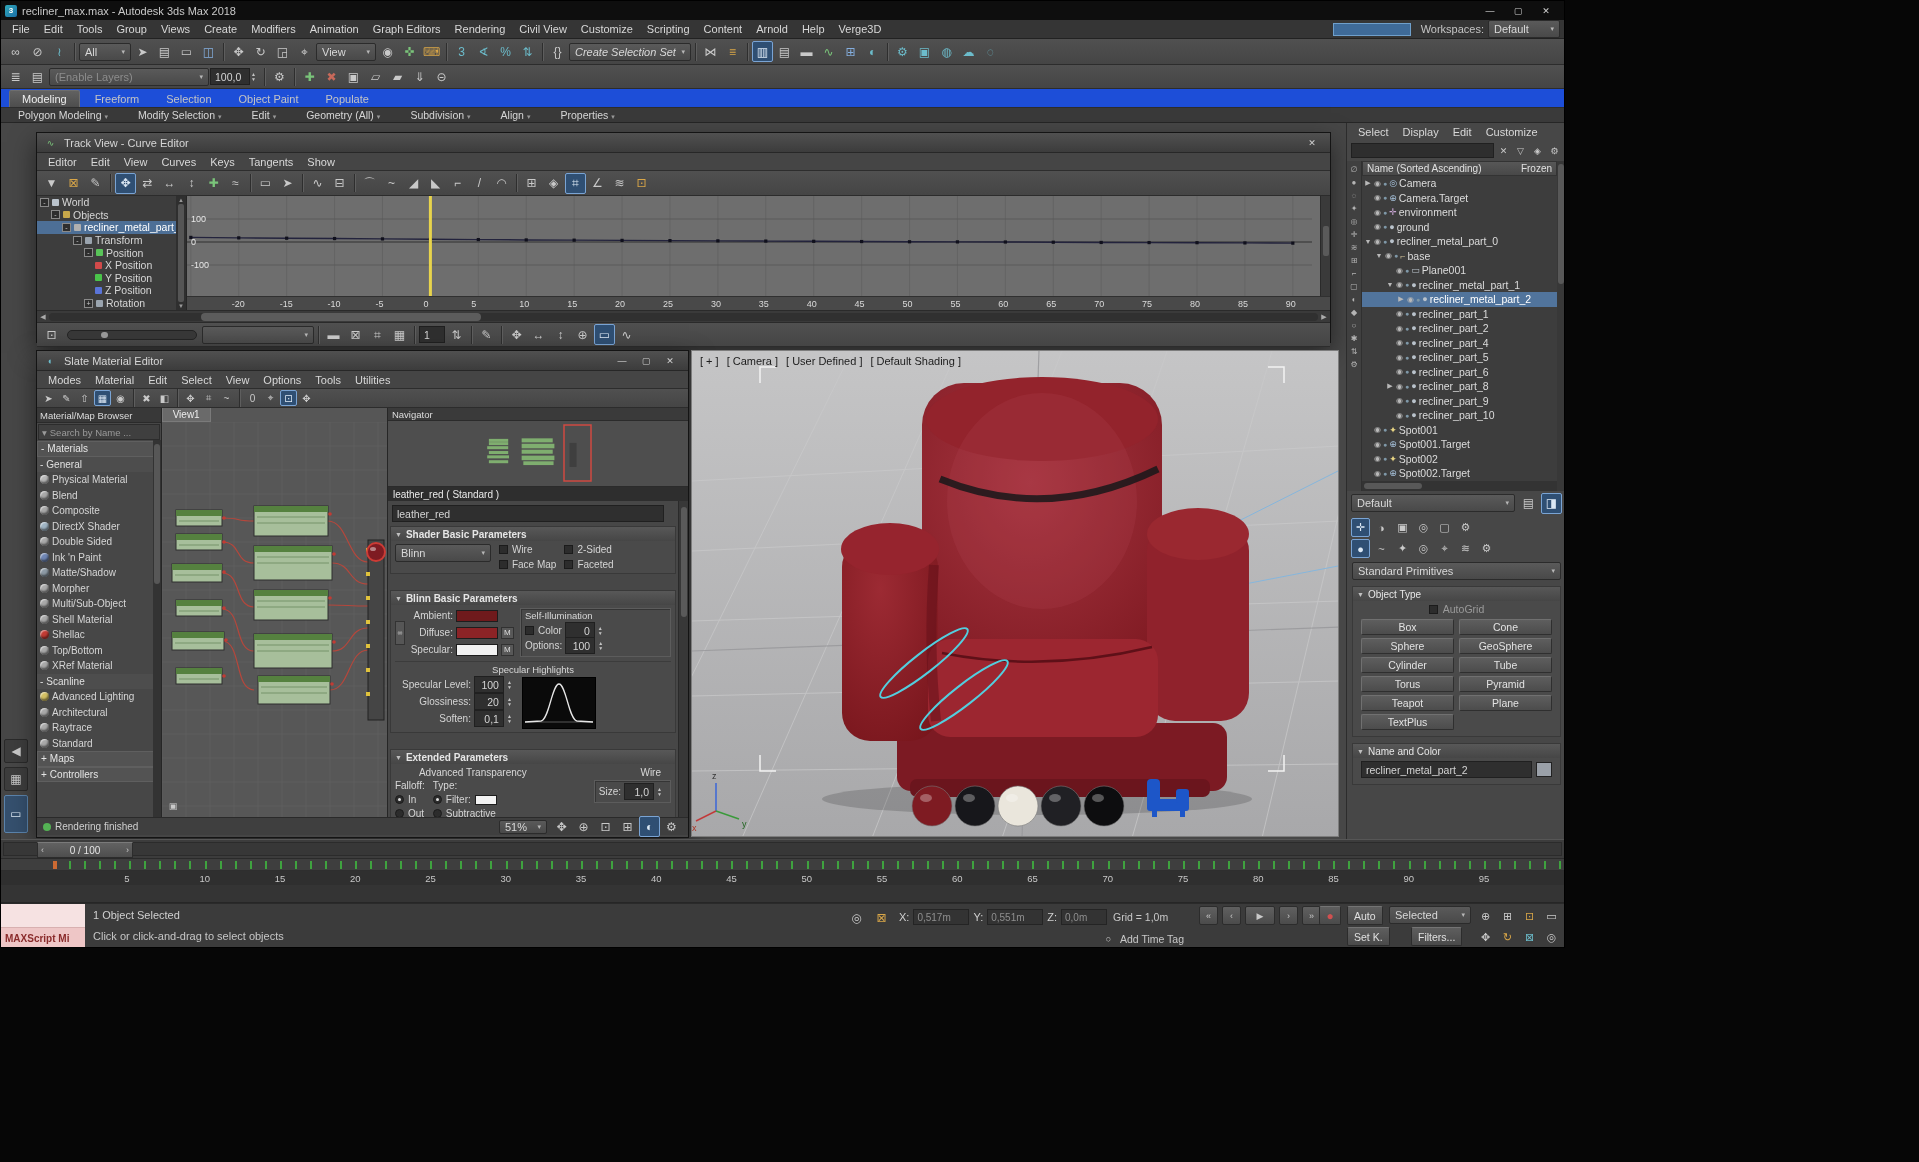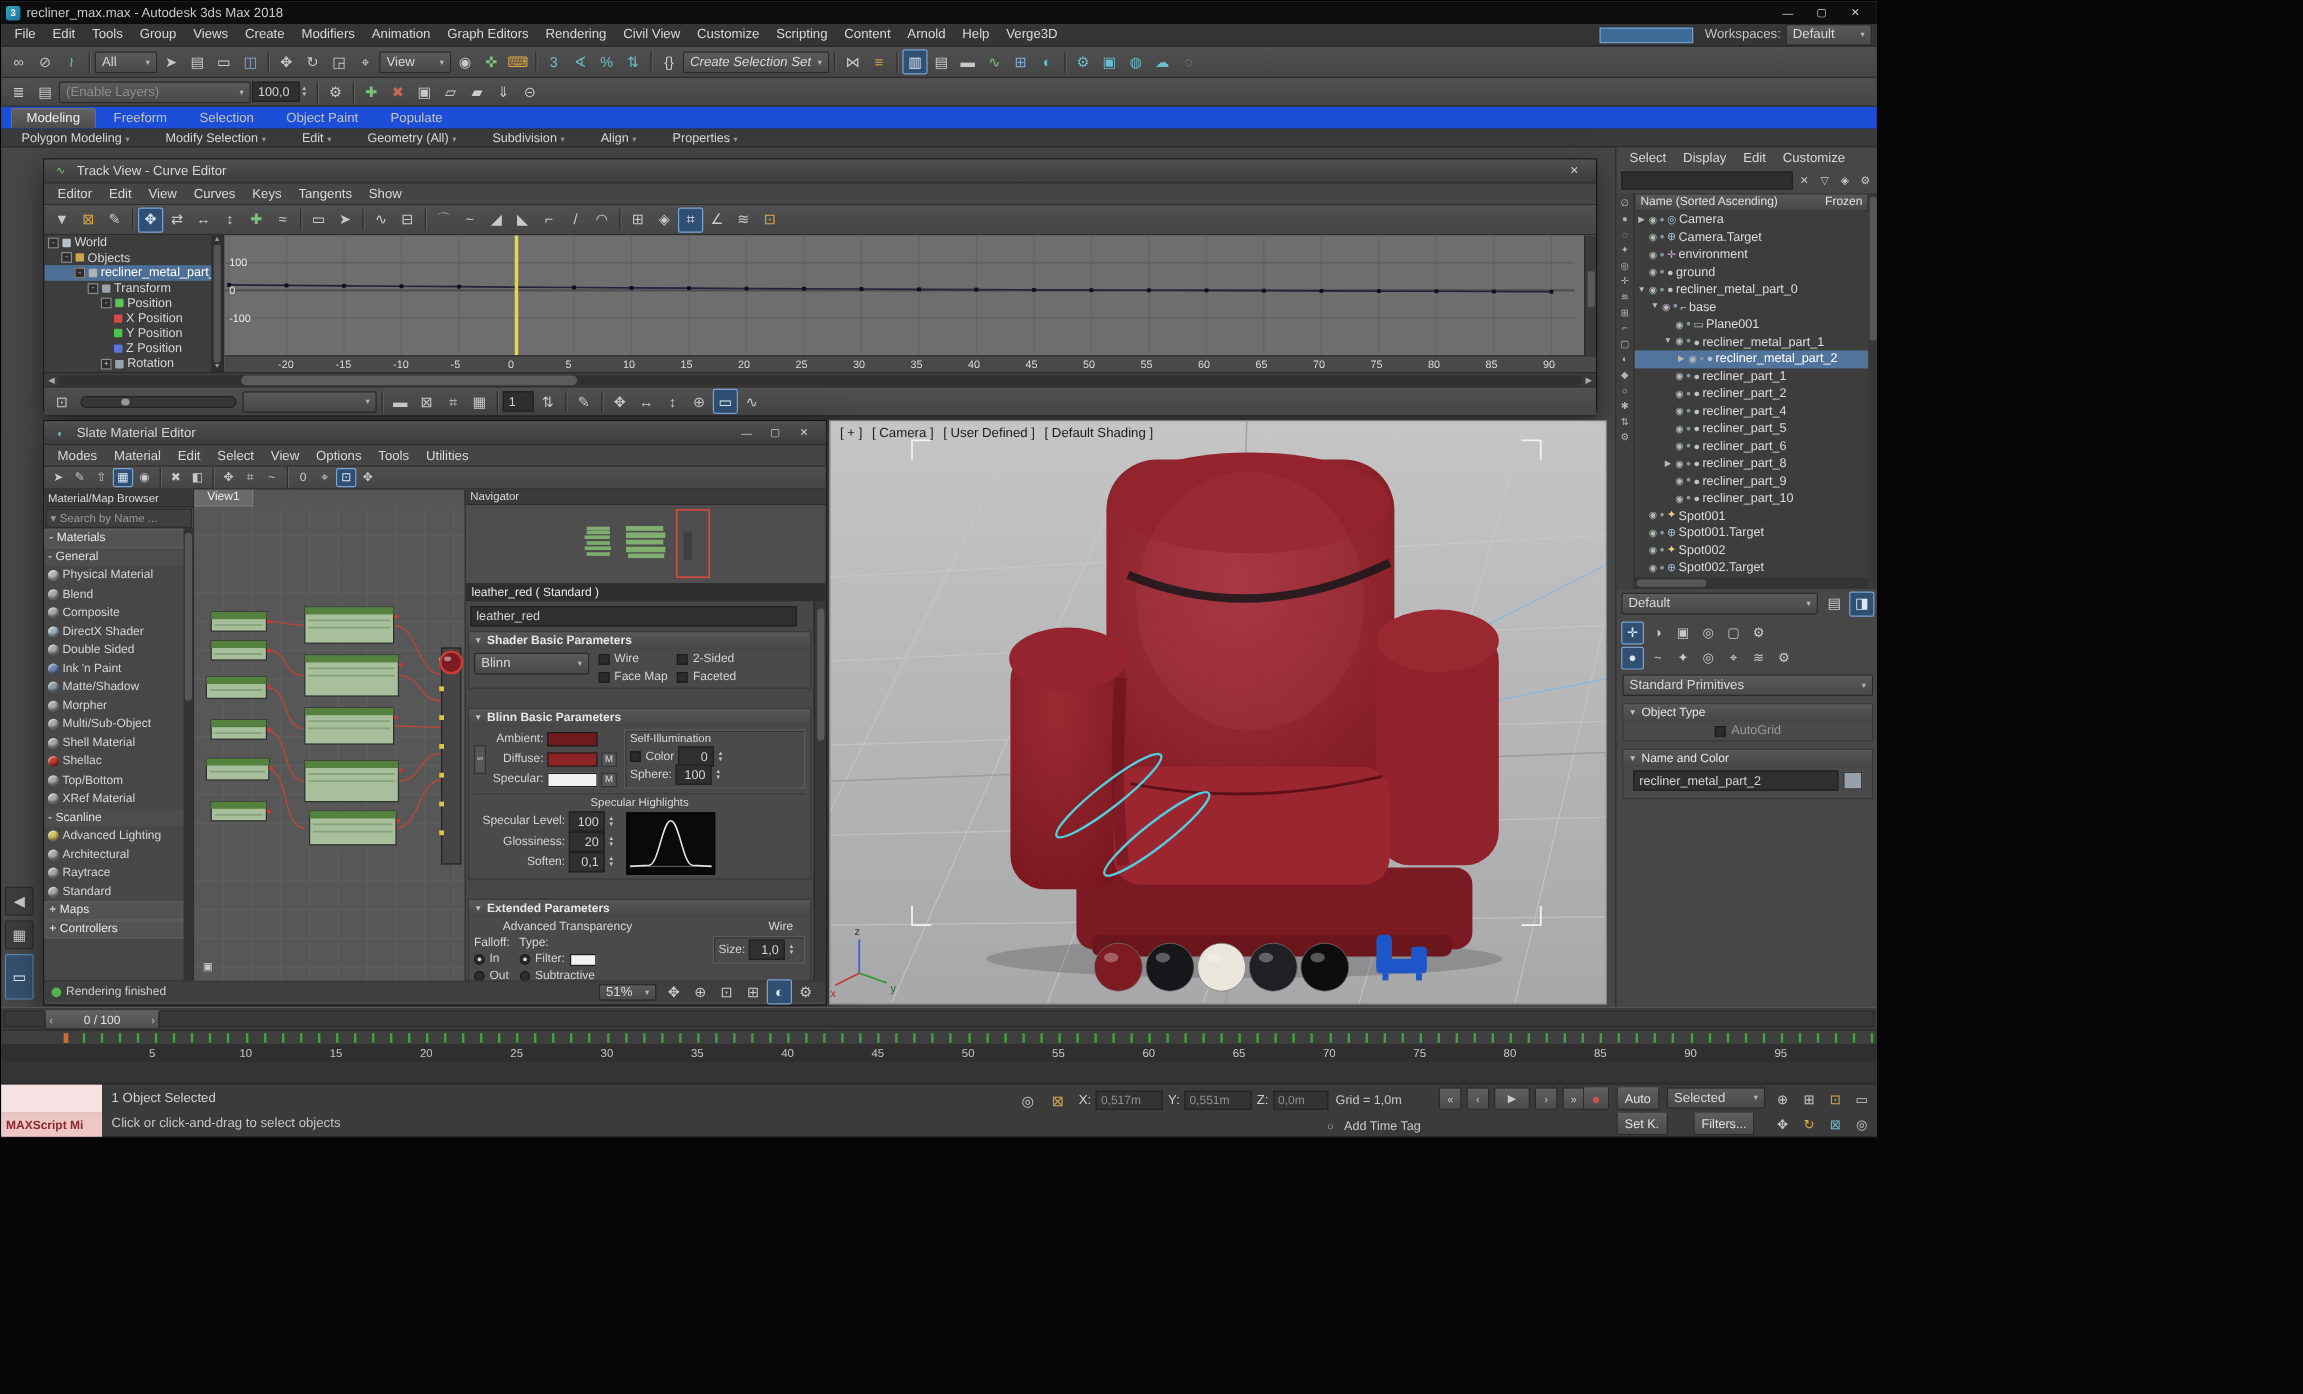--- a/index.html
+++ b/index.html
@@ -900,21 +900,21 @@
                       <div class="si-t">Self-Illumination</div>
                       <div class="sirow">
                         <label class="cbrow">
                               <span class="cb"></span>
                               <span>Color</span>
                             </label>
                         <span class="fieldbox spinv">0</span>
                             <span class="spA"></span>
                       </div>
                       <div class="sirow">
-                        <span>Sphere:</span>
+                        <span>Options:</span>
                         <span class="fieldbox spinv">100</span>
                             <span class="spA"></span>
                       </div>
                     </div>
                   </div>
                   <div class="sh-sub">
                     <div class="sh-t">Specular Highlights</div>
                     <div class="sh-flex">
                       <div class="sh-rows">
                         <div class="swrow">
@@ -1348,20 +1348,33 @@
         </div>
         <div class="rollout">
           <div class="ro-h">
                 <span class="roar">▼</span>
                 <span>Object Type</span>
               </div>
           <div class="autorow">
             <span class="cb"></span>
             <span>AutoGrid</span>
           </div>
+          <div class="objgrid" id="objgrid">
+                <div class="cp-btn">Box</div>
+                <div class="cp-btn">Cone</div>
+                <div class="cp-btn">Sphere</div>
+                <div class="cp-btn">GeoSphere</div>
+                <div class="cp-btn">Cylinder</div>
+                <div class="cp-btn">Tube</div>
+                <div class="cp-btn">Torus</div>
+                <div class="cp-btn">Pyramid</div>
+                <div class="cp-btn">Teapot</div>
+                <div class="cp-btn">Plane</div>
+                <div class="cp-btn">TextPlus</div>
+              </div>
         </div>
         <div class="rollout">
           <div class="ro-h">
                 <span class="roar">▼</span>
                 <span>Name and Color</span>
               </div>
           <div class="nc-row">
             <span class="fieldbox nc-name">recliner_metal_part_2</span>
             <span class="nc-swatch"></span>
           </div>

